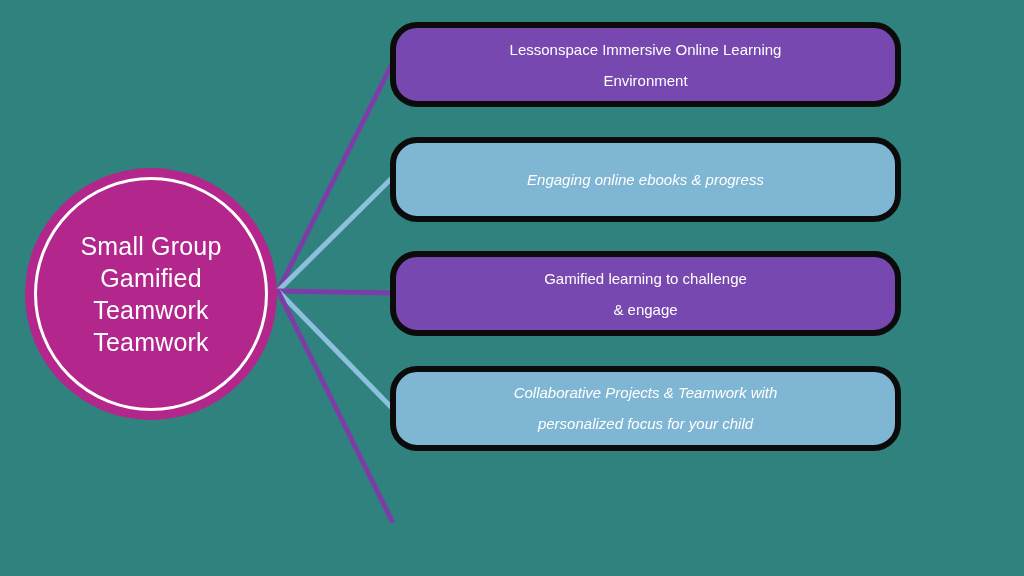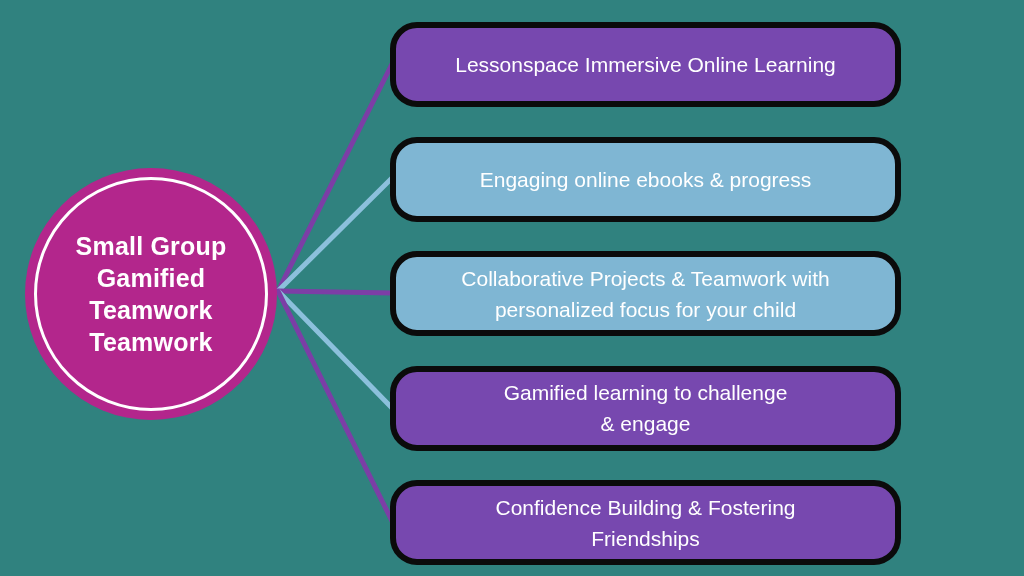--- a/index.html
+++ b/index.html
@@ -50,21 +50,21 @@
     position:absolute;
     inset:9px;
     border:3px solid var(--circle-ring);
     border-radius:50%;
     pointer-events:none;
   }
   .circle-text{
     position:relative;
     text-align:center;
     color:var(--text);
-    font-weight:bold;
+    font-weight:normal;
     font-size:25px;
     line-height:32px;
     letter-spacing:0.2px;
   }
   .boxes-column{
     position:absolute;
     left:390px;top:22px;
     width:511px;
     display:flex;
     flex-direction:column;
@@ -74,26 +74,26 @@
   .box{
     box-sizing:border-box;
     height:85px;
     border:6px solid var(--box-border);
     border-radius:27px;
     display:flex;
     flex-direction:column;
     align-items:center;
     justify-content:center;
     color:var(--text);
-    font-size:21px;
+    font-size:15px;
     line-height:31px;
     text-align:center;
   }
   .box.purple{background:var(--box-purple);}
-  .box.blue{background:var(--box-blue);}
+  .box.blue{background:var(--box-blue);font-style:italic;}
 </style>
 </head>
 <body>
 
 <div class="stage">
 
   <svg class="connector-svg" viewBox="0 0 1024 576">
     <line class="purple" x1="278" y1="291" x2="392" y2="64"></line>
     <line class="blue" x1="278" y1="291" x2="392" y2="178"></line>
     <line class="purple" x1="278" y1="291" x2="392" y2="293"></line>
@@ -106,31 +106,28 @@
       <div>Small Group</div>
       <div>Gamified</div>
       <div>Teamwork</div>
       <div>Teamwork</div>
     </div>
   </div>
 
   <div class="boxes-column">
       <div class="box purple">
         <div>Lessonspace Immersive Online Learning</div>
+        <div>Environment</div>
       </div>
       <div class="box blue">
         <div>Engaging online ebooks &amp; progress</div>
-      </div>
-      <div class="box blue">
-        <div>Collaborative Projects &amp; Teamwork with</div>
-        <div>personalized focus for your child</div>
       </div>
       <div class="box purple">
         <div>Gamified learning to challenge</div>
         <div>&amp; engage</div>
       </div>
-      <div class="box purple">
-        <div>Confidence Building &amp; Fostering</div>
-        <div>Friendships</div>
+      <div class="box blue">
+        <div>Collaborative Projects &amp; Teamwork with</div>
+        <div>personalized focus for your child</div>
       </div>
     </div>
 
 </div>
 
 </body></html>

